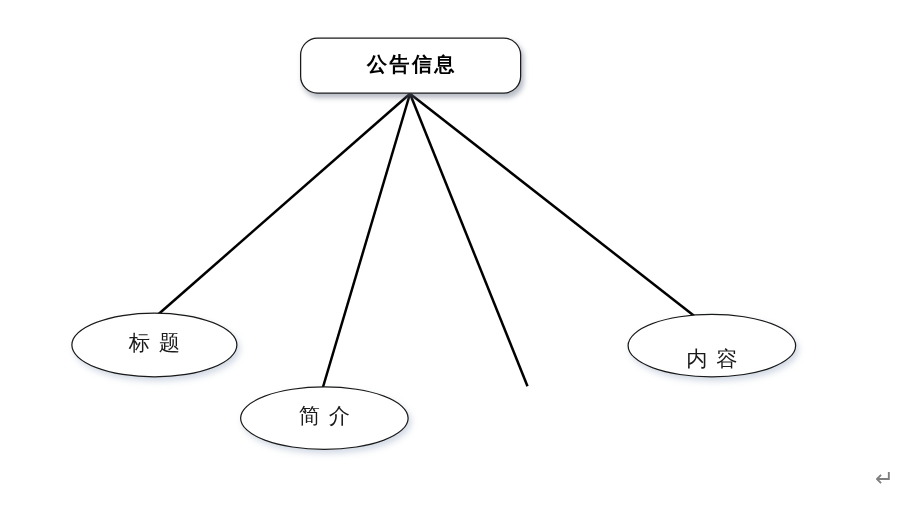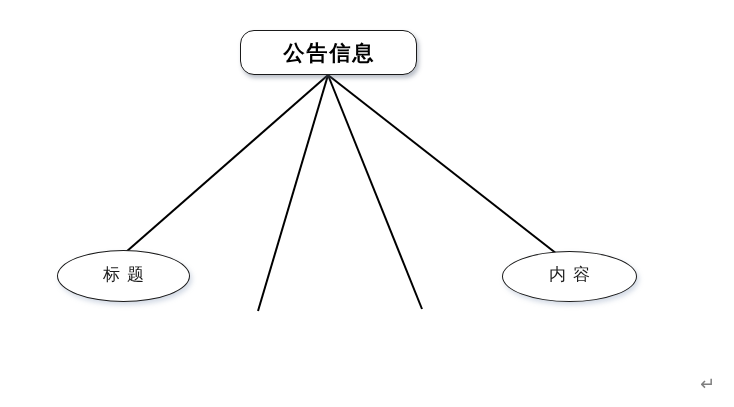--- a/index.html
+++ b/index.html
@@ -35,21 +35,21 @@
     box-shadow: 2px 3px 4px rgba(100, 110, 130, 0.45);
     display: flex;
     align-items: center;
     justify-content: center;
     box-sizing: border-box;
     z-index: 2;
   }
   .root-label {
     font-family: "Liberation Sans", "DejaVu Sans", sans-serif;
     font-weight: bold;
-    font-size: 21px;
+    font-size: 16px;
     color: #000000;
     letter-spacing: 2px;
     text-indent: 2px;
     white-space: nowrap;
   }
   .ellipse-node {
     position: absolute;
     background: #ffffff;
     border: 1.2px solid #1a1a1a;
     border-radius: 50%;
@@ -64,21 +64,21 @@
     font-size: 17px;
     color: #1a1a1a;
     letter-spacing: 7px;
     text-indent: 7px;
     white-space: nowrap;
     transform: translateY(-2px);
   }
   #node-title   { left: 57px;  top: 250px; width: 133px; height: 52px; }
   #node-intro   { left: 192px; top: 309px; width: 135px; height: 51px; }
   #node-picture { left: 358px; top: 307px; width: 134px; height: 51px; }
-  #node-content { left: 502px; top: 251px; width: 135px; height: 51px; }
+  #node-content { left: 502px; top: 251px; width: 135px; height: 51px; align-items: flex-end; }
   .paragraph-mark {
     position: absolute;
     left: 700px;
     top: 375px;
     font-family: "DejaVu Sans", sans-serif;
     font-size: 18px;
     line-height: 1;
     color: #7f7f7f;
     z-index: 1;
   }
@@ -96,20 +96,23 @@
   </svg>
 
   <div class="root-node">
     <span class="root-label">公告信息</span>
   </div>
 
   <div class="ellipse-node" id="node-title">
     <span class="ellipse-label">标题</span>
   </div>
 
+  <div class="ellipse-node" id="node-intro">
+    <span class="ellipse-label">简介</span>
+  </div>
 
 
   <div class="ellipse-node" id="node-content">
     <span class="ellipse-label">内容</span>
   </div>
 
   <span class="paragraph-mark">↵</span>
 
 </div>
 

